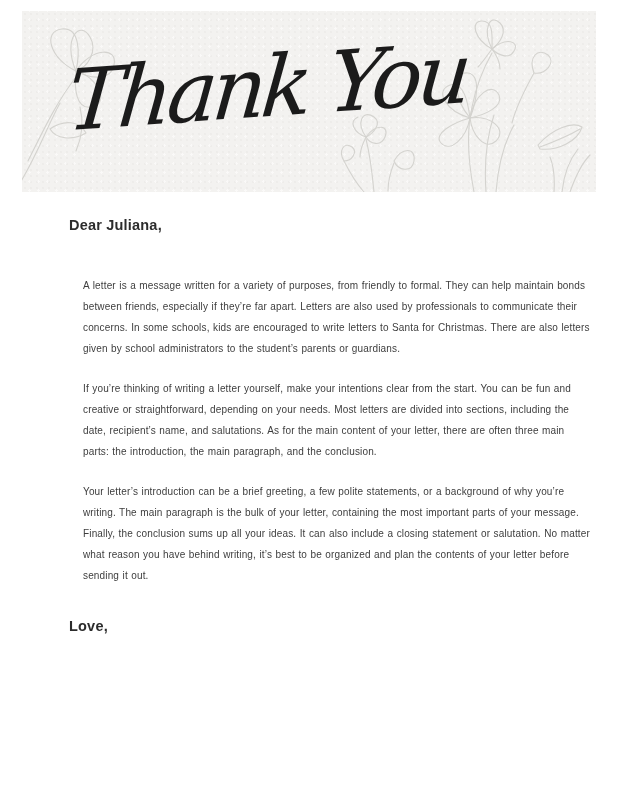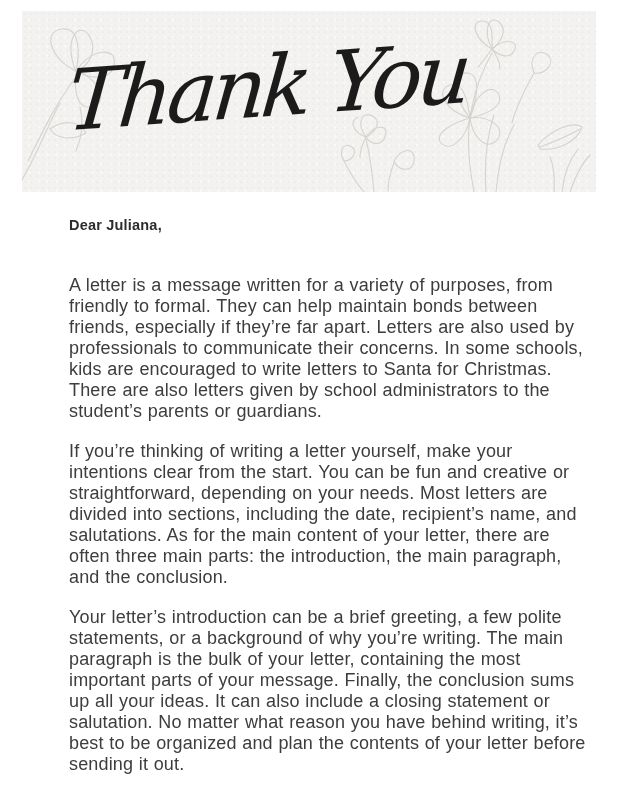--- a/index.html
+++ b/index.html
@@ -64,23 +64,23 @@
   }
   .salutation {
     font-size: 14.5px;
     font-weight: bold;
     color: #2c2c2c;
     line-height: 21px;
     margin: 0 0 39px 0;
     letter-spacing: 0.2px;
   }
   .para {
-    font-size: 18px;
+    font-size: 10px;
     line-height: 21px;
-    margin: 0 0 19px 0;
+    margin: 0 0 19px 14px;
     letter-spacing: 0.15px;
     word-spacing: 0.5px;
   }
   .closing {
     font-size: 14.5px;
     font-weight: bold;
     color: #2c2c2c;
     line-height: 21px;
     margin-top: 30px;
     letter-spacing: 0.2px;
@@ -138,15 +138,16 @@
       </g>
     </svg>
     <span class="script-title">Thank You</span>
   </header>
 
   <main class="letter">
     <p class="salutation">Dear Juliana,</p>
     <p class="para">A letter is a message written for a variety of purposes, from friendly to formal. They can help maintain bonds between friends, especially if they’re far apart. Letters are also used by professionals to communicate their concerns. In some schools, kids are encouraged to write letters to Santa for Christmas. There are also letters given by school administrators to the student’s parents or guardians.</p>
     <p class="para">If you’re thinking of writing a letter yourself, make your intentions clear from the start. You can be fun and creative or straightforward, depending on your needs. Most letters are divided into sections, including the date, recipient’s name, and salutations. As for the main content of your letter, there are often three main parts: the introduction, the main paragraph, and the conclusion.</p>
     <p class="para">Your letter’s introduction can be a brief greeting, a few polite statements, or a background of why you’re writing. The main paragraph is the bulk of your letter, containing the most important parts of your message. Finally, the conclusion sums up all your ideas. It can also include a closing statement or salutation. No matter what reason you have behind writing, it’s best to be organized and plan the contents of your letter before sending it out.</p>
+    <p class="closing">Love,</p>
   </main>
 
 </div>
 
 </body></html>

